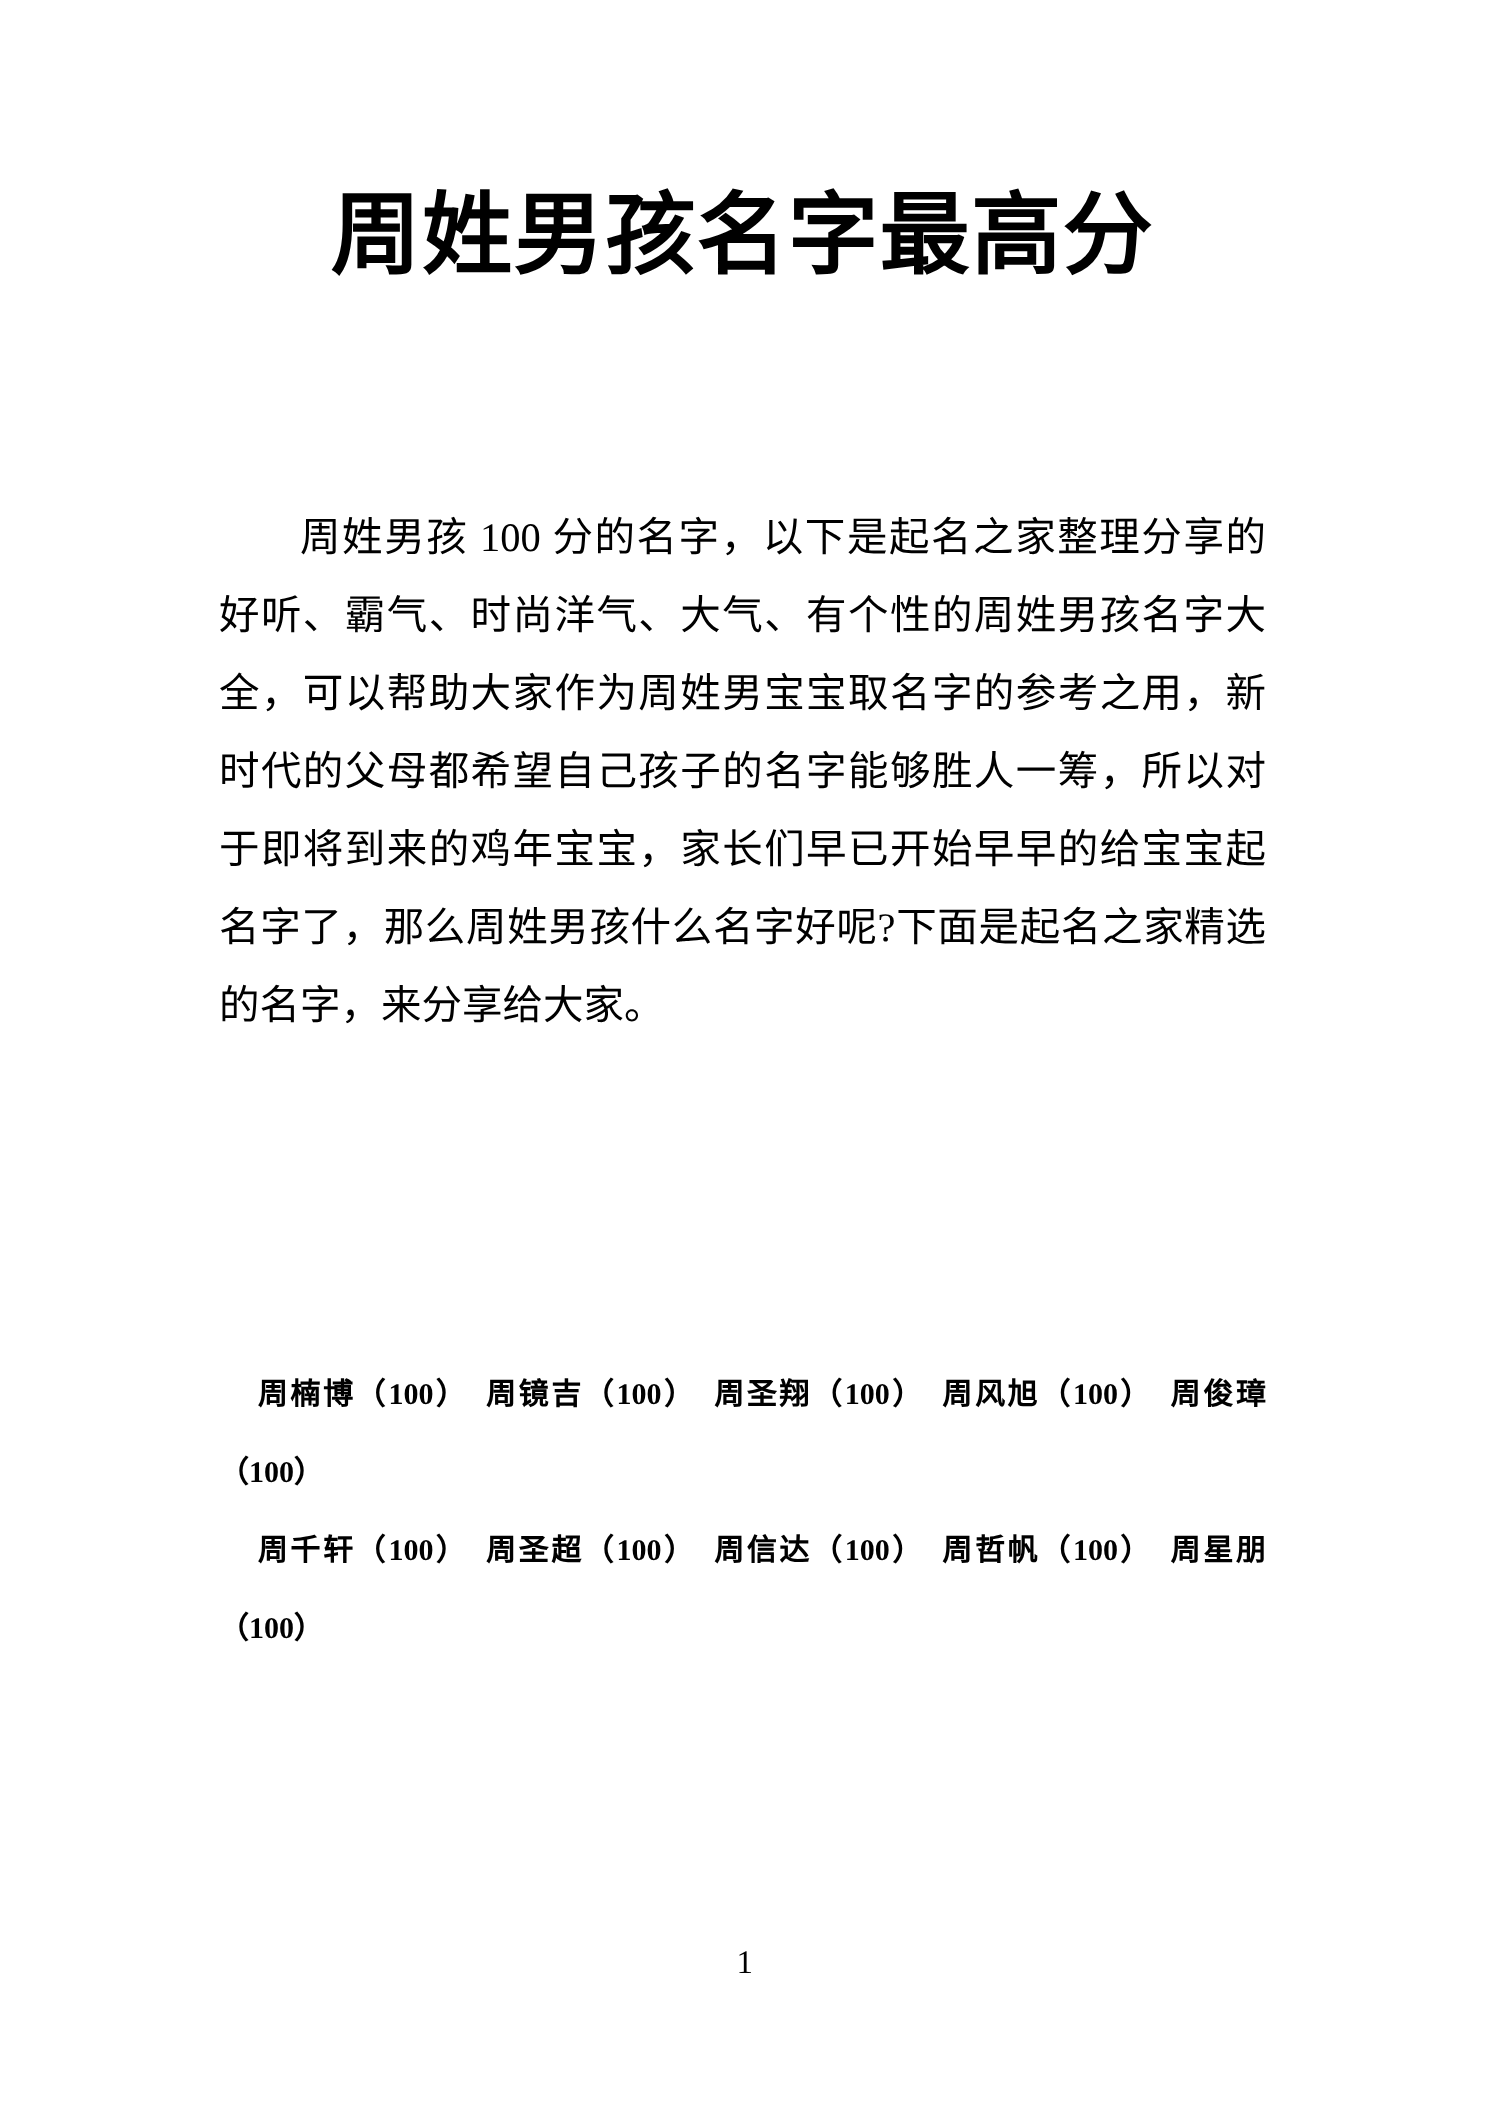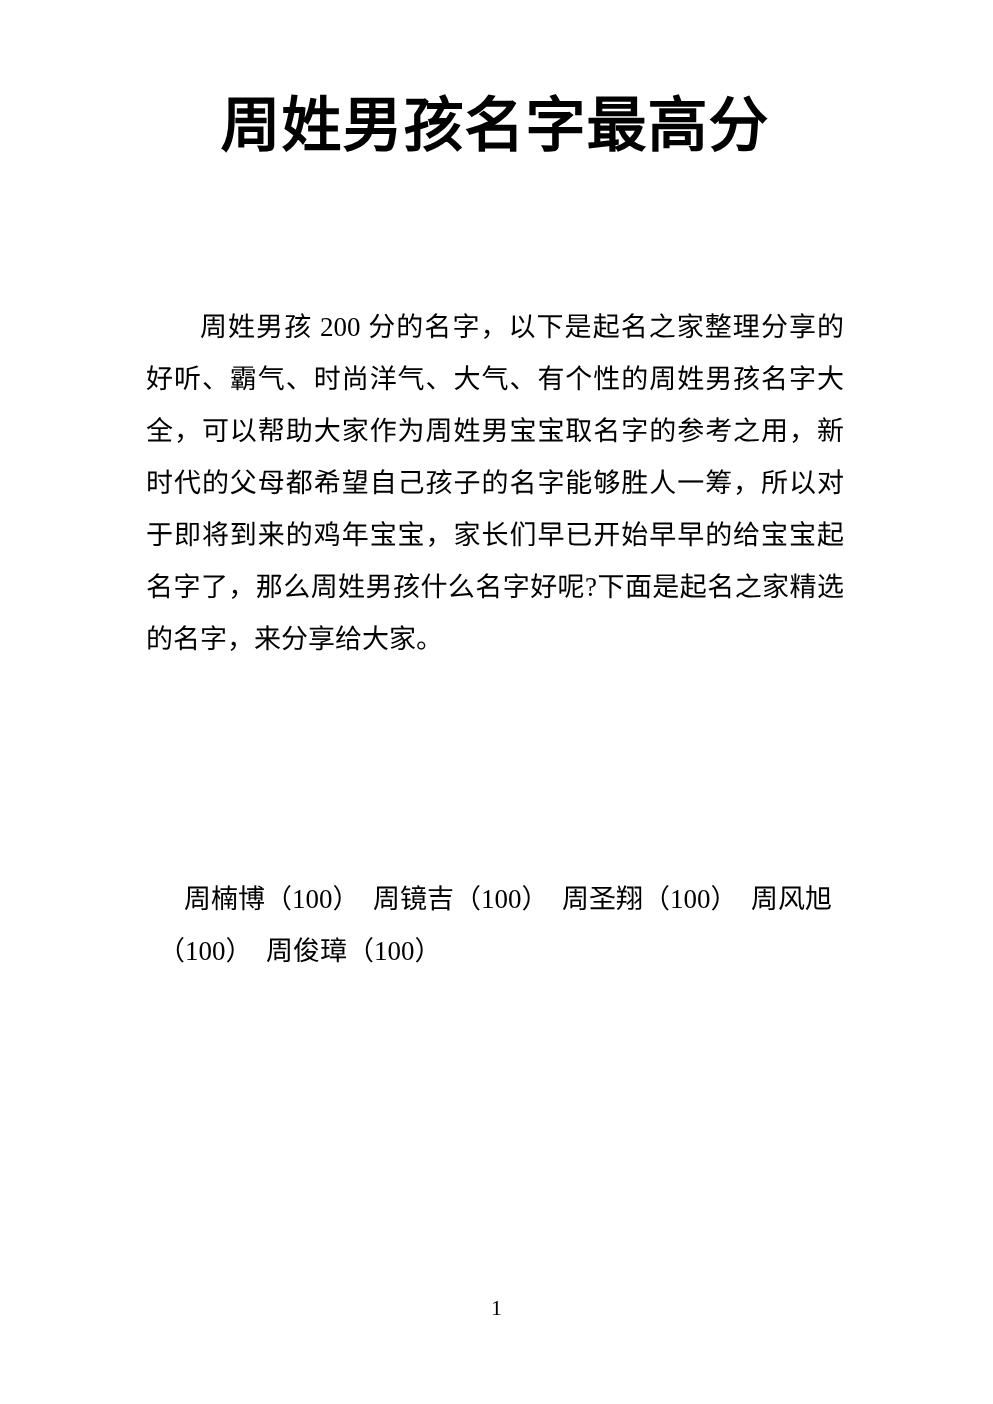--- a/index.html
+++ b/index.html
@@ -15,44 +15,44 @@
     color: #000000;
     font-family: "Liberation Serif", "DejaVu Serif", serif;
     overflow: hidden;
     box-sizing: border-box;
   }
   .content {
     padding: 0 149px 0 146px;
   }
   .doc-title {
     margin: 0;
-    padding-top: 83px;
+    padding-top: 114px;
     font-size: 60px;
     line-height: 86px;
     font-weight: 700;
     text-align: center;
     letter-spacing: 1px;
     white-space: nowrap;
   }
   .intro {
     margin: 132px 0 0 0;
     font-size: 27px;
     line-height: 52px;
     font-weight: 400;
     text-align: justify;
     text-indent: 54px;
   }
   .names {
     margin-top: 208px;
   }
   .name-line {
-    margin: 12px;
-    font-size: 27px;
+    margin: 0;
+    font-size: 20px;
     line-height: 52px;
-    font-weight: 400;
+    font-weight: 700;
     text-align: justify;
     text-indent: 26px;
   }
   .page-footer {
     position: absolute;
     top: 1295px;
     left: 0;
     width: 100%;
     text-align: center;
     font-size: 22px;
@@ -60,21 +60,22 @@
     font-weight: 400;
   }
 </style>
 </head>
 <body>
 
 <div class="page">
   <div class="content">
     <h1 class="doc-title">周姓男孩名字最高分</h1>
 
-    <p class="intro">周姓男孩 200 分的名字，以下是起名之家整理分享的好听、霸气、时尚洋气、大气、有个性的周姓男孩名字大全，可以帮助大家作为周姓男宝宝取名字的参考之用，新时代的父母都希望自己孩子的名字能够胜人一筹，所以对于即将到来的鸡年宝宝，家长们早已开始早早的给宝宝起名字了，那么周姓男孩什么名字好呢?下面是起名之家精选的名字，来分享给大家。</p>
+    <p class="intro">周姓男孩 100 分的名字，以下是起名之家整理分享的好听、霸气、时尚洋气、大气、有个性的周姓男孩名字大全，可以帮助大家作为周姓男宝宝取名字的参考之用，新时代的父母都希望自己孩子的名字能够胜人一筹，所以对于即将到来的鸡年宝宝，家长们早已开始早早的给宝宝起名字了，那么周姓男孩什么名字好呢?下面是起名之家精选的名字，来分享给大家。</p>
 
     <div class="names">
       <p class="name-line">周楠博（100）　周镜吉（100）　周圣翔（100）　周风旭（100）　周俊璋（100）</p>
+      <p class="name-line">周千轩（100）　周圣超（100）　周信达（100）　周哲帆（100）　周星朋（100）</p>
     </div>
   </div>
 
   <div class="page-footer">1</div>
 </div>
 
 </body></html>

